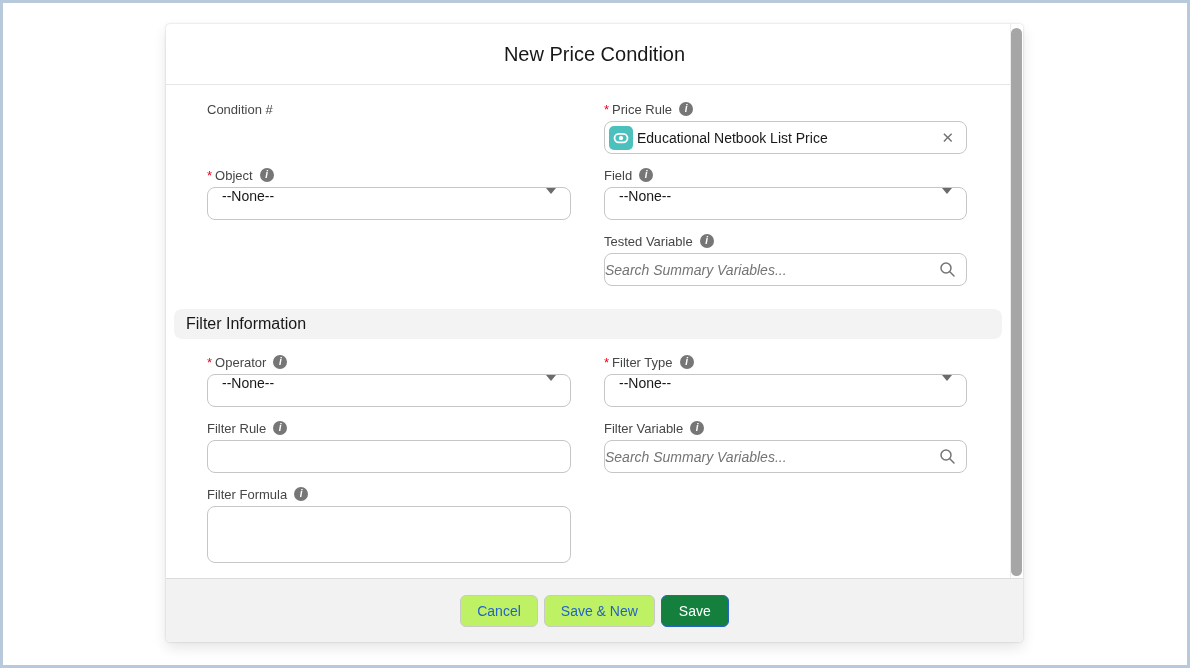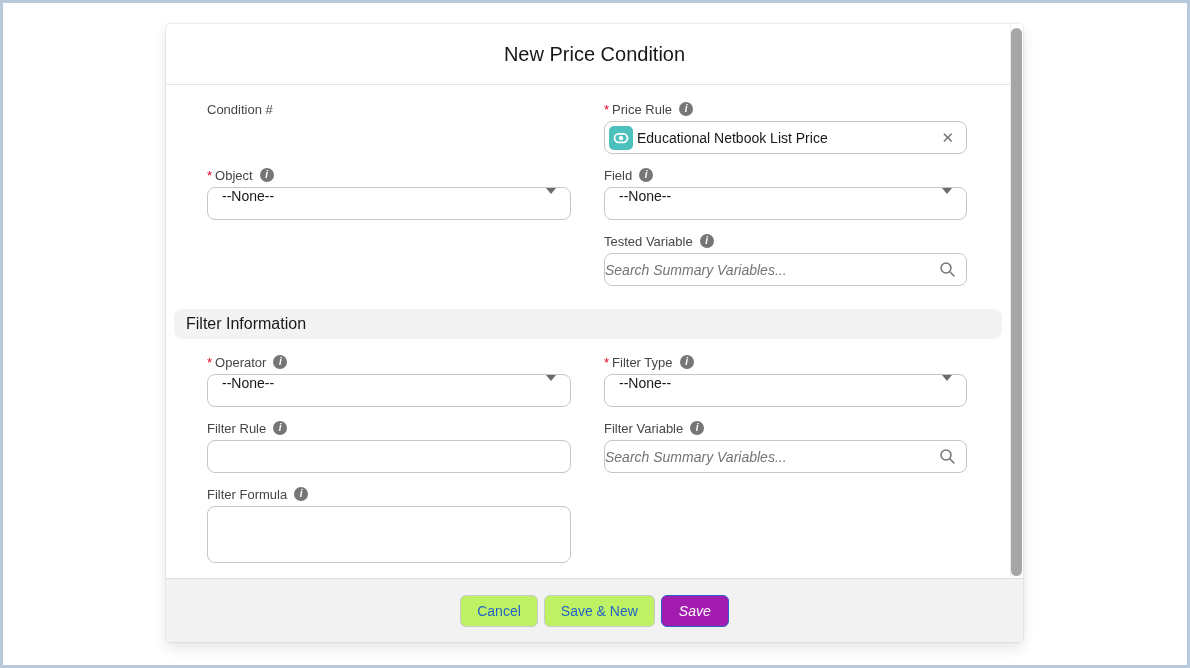--- a/index.html
+++ b/index.html
@@ -132,25 +132,24 @@
     height:32px;
     padding:0 16px;
     border-radius:6px;
     border:1px solid #c9c9c9;
     background:#bef264;
     color:#2563c7;
     font-size:14px; font-family:inherit;
     cursor:pointer;
   }
   .btn-brand {
-    background:#a21caf;
+    background:#15803d;
     border-color:#2563c7;
     color:#fff;
     padding:0 17px;
-    font-style:italic;
   }
 
   .scroll-track {
     position:absolute; top:0; right:0;
     width:13px; height:554px;
     background:#fff;
     border-left:1px solid #ececec;
     z-index:6;
   }
   .scroll-thumb {

